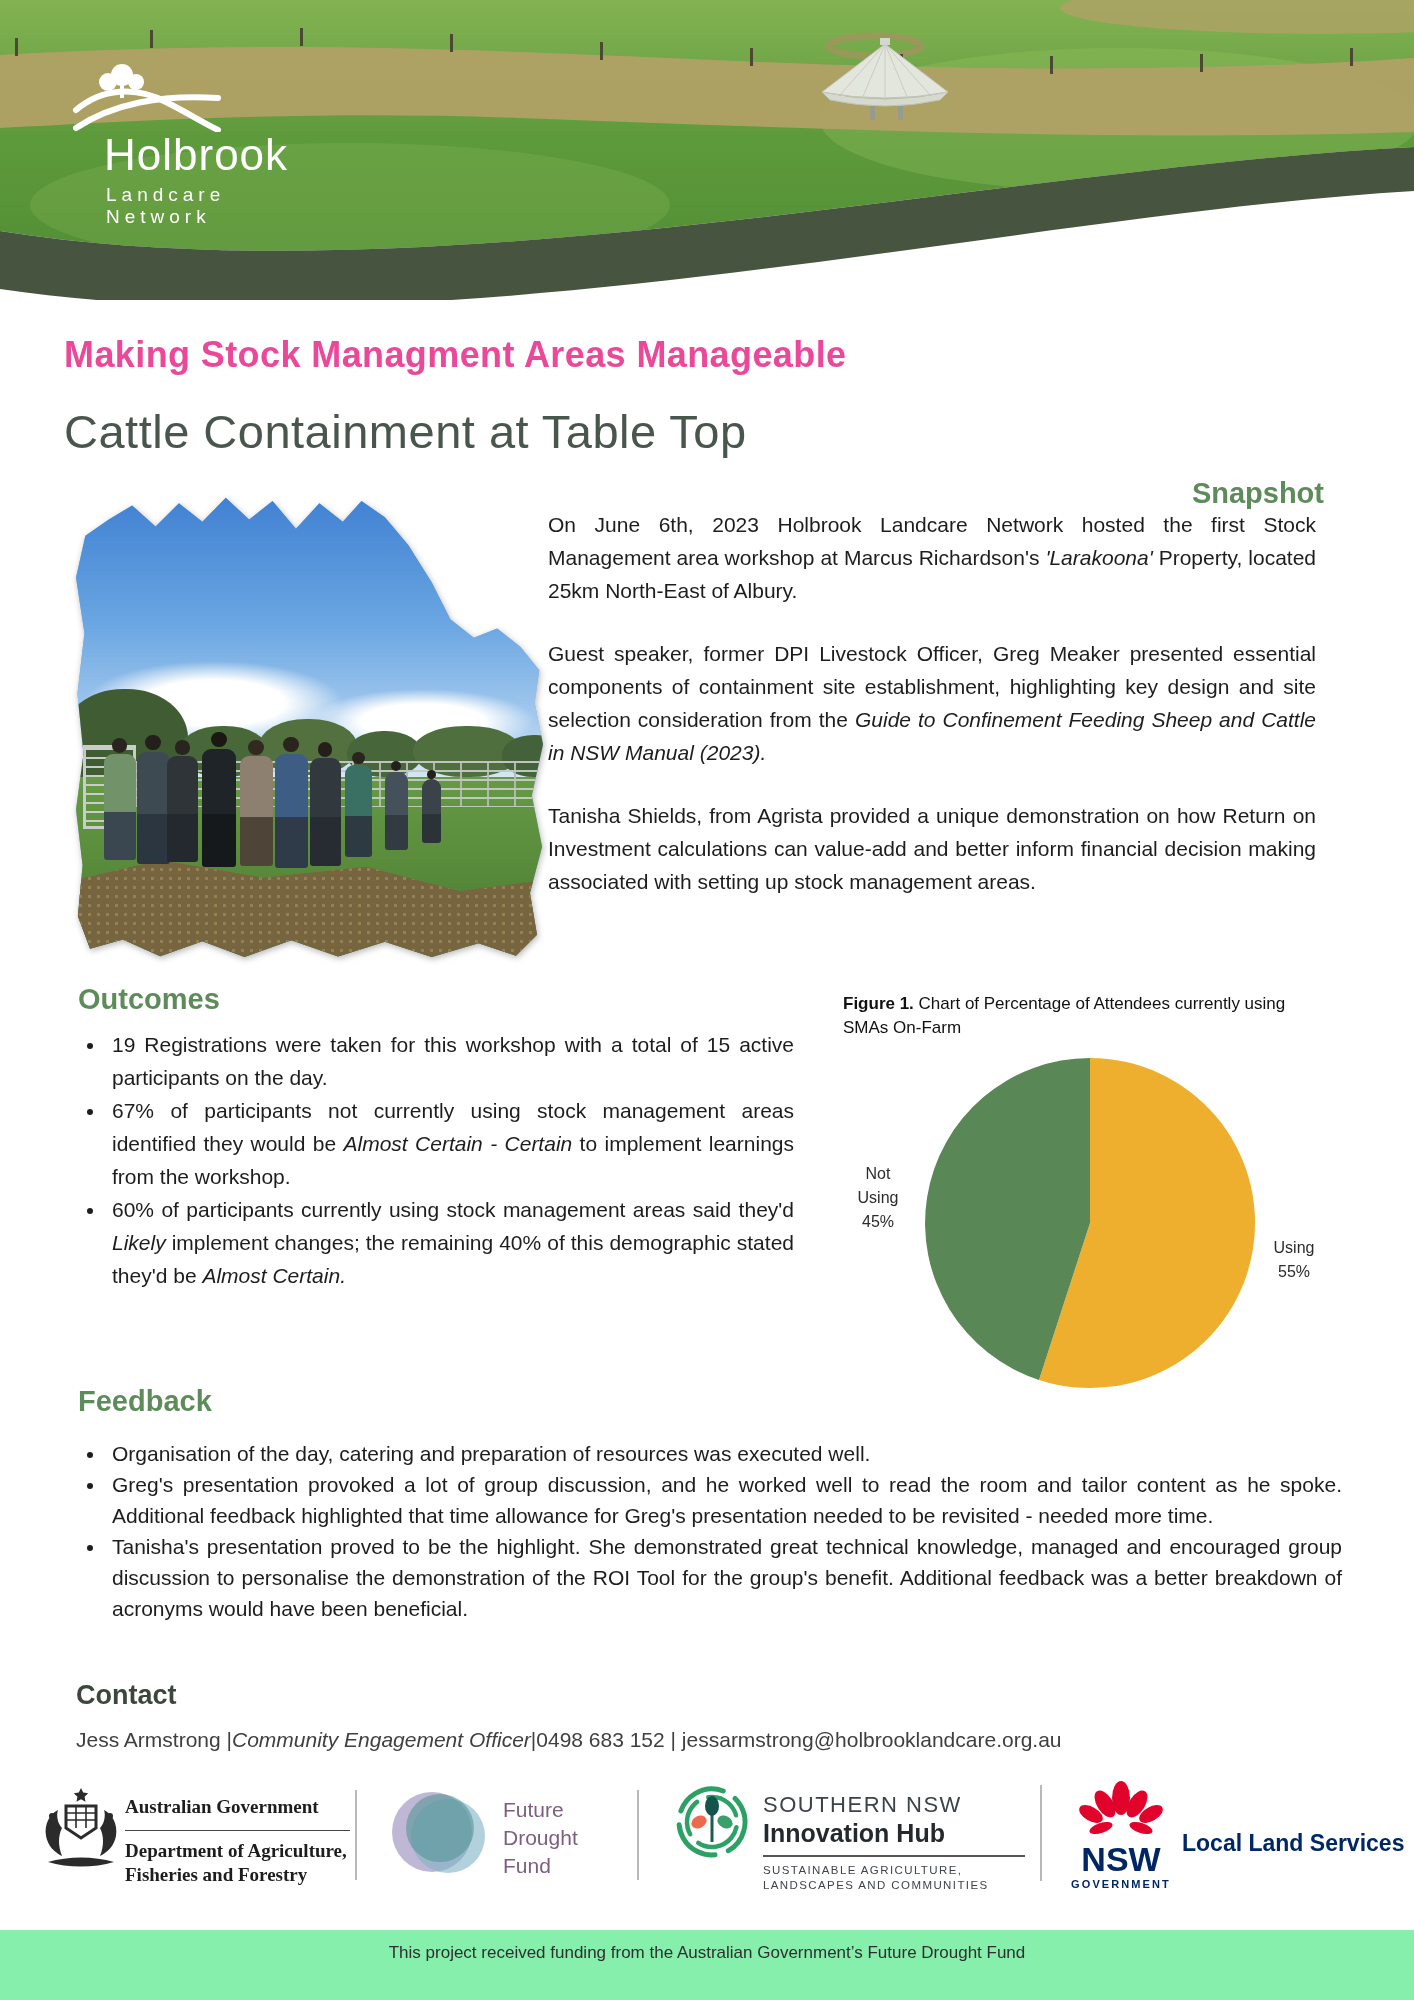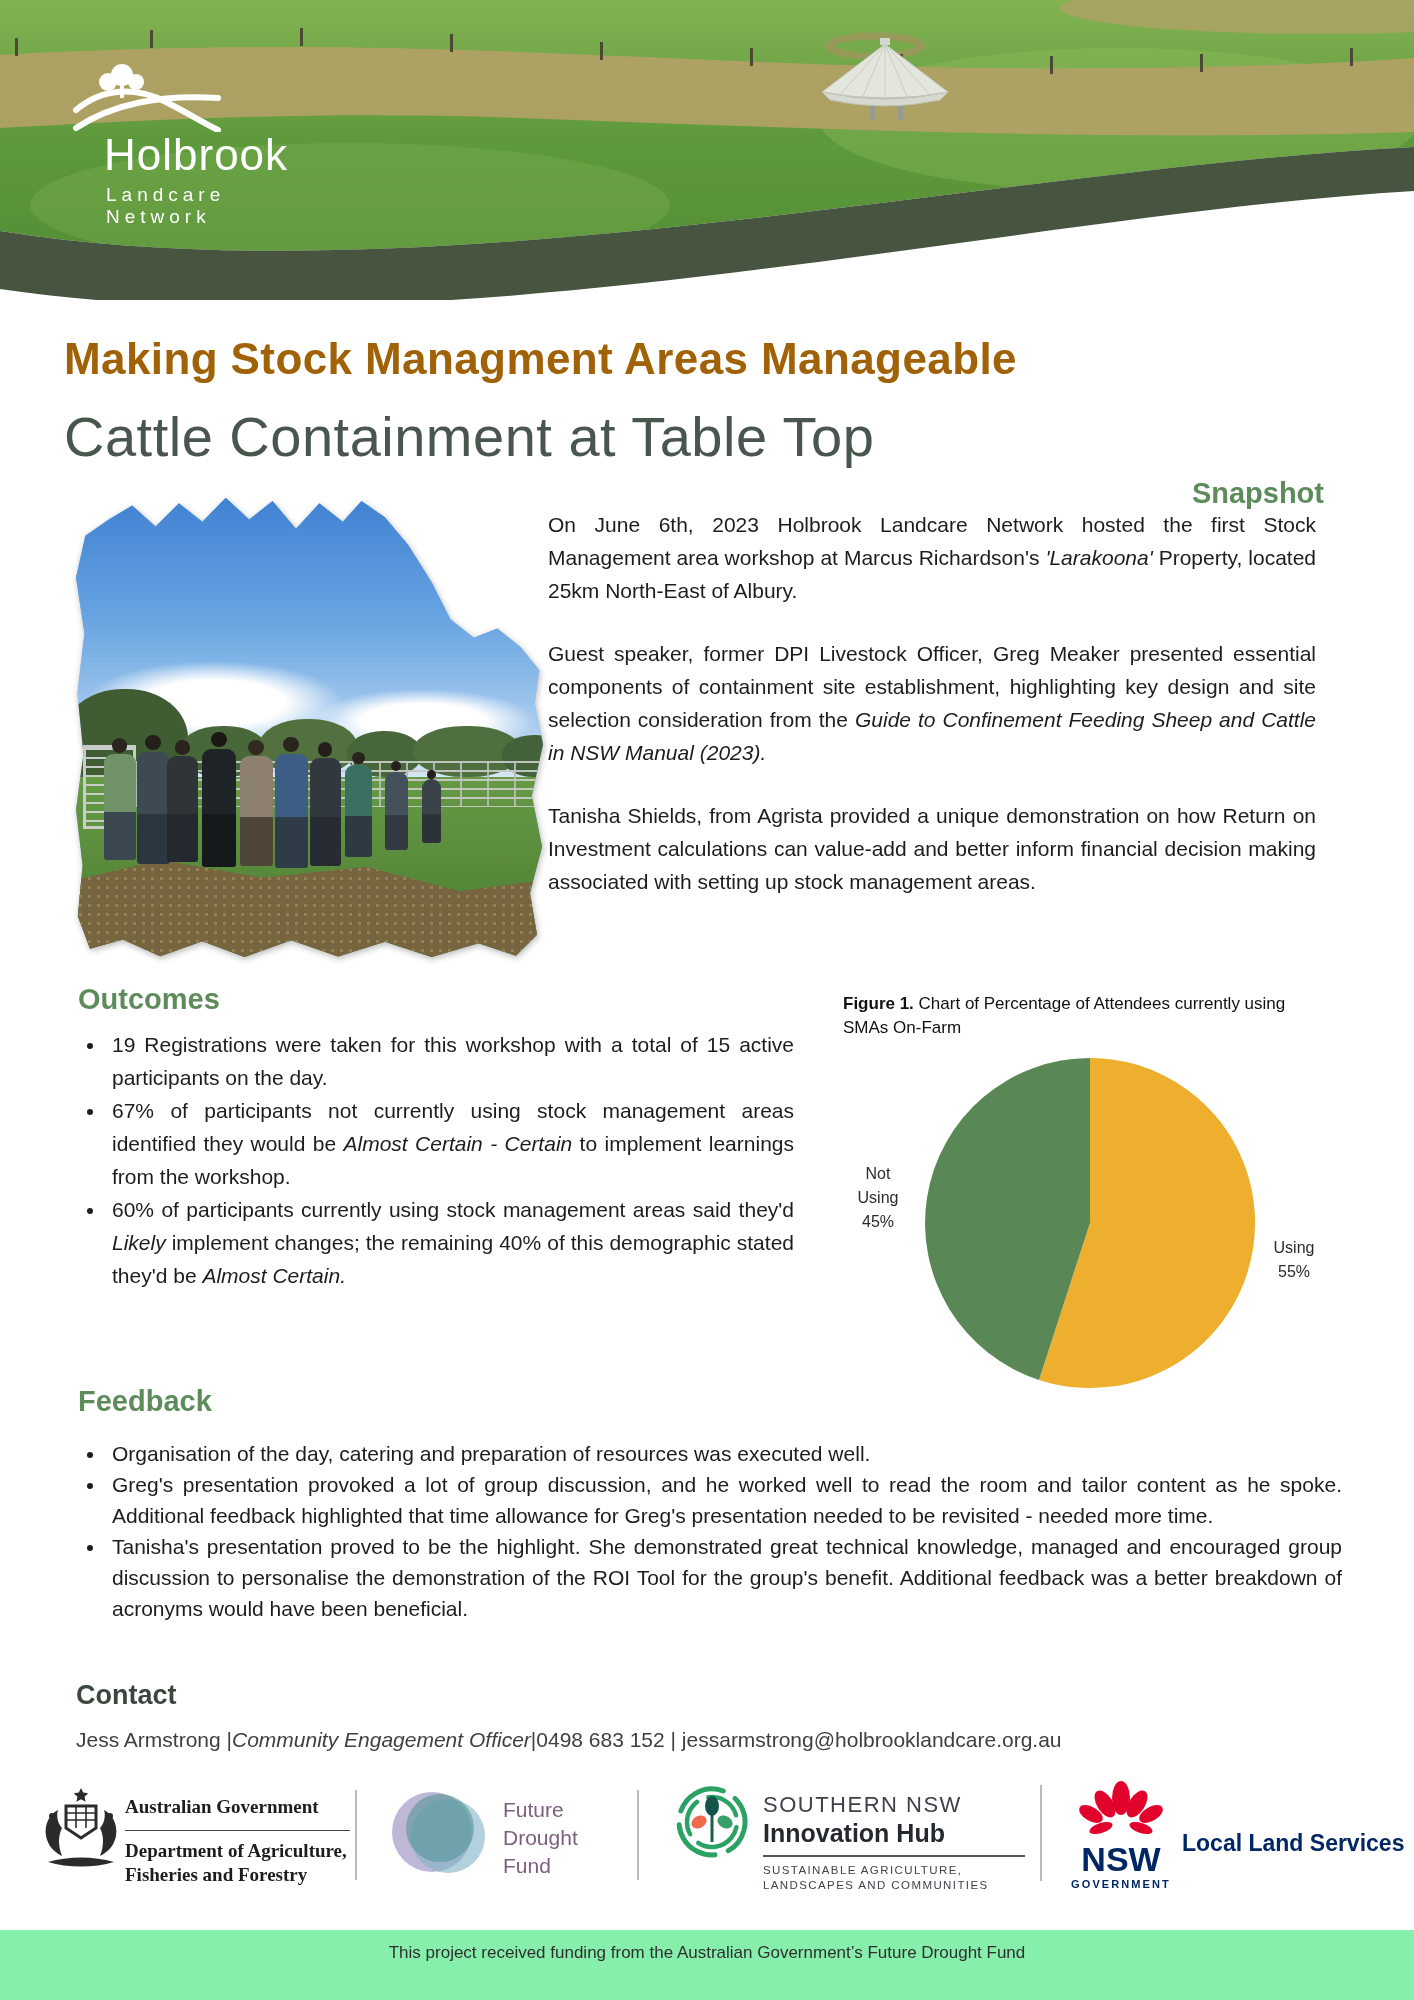--- a/index.html
+++ b/index.html
@@ -8,22 +8,22 @@
   .abs{position:absolute;}
 
   
   .header-svg{position:absolute;left:0;top:0;width:1414px;height:300px;display:block;}
   .brand{position:absolute;left:70px;top:60px;width:260px;color:#ffffff;}
   .brand-icon{display:block;margin-left:2px;}
   .brand-name{font-size:44px;font-weight:400;letter-spacing:1px;line-height:46px;margin-left:34px;}
   .brand-tagline{font-size:19px;font-weight:400;letter-spacing:5px;margin-left:36px;margin-top:6px;}
 
   
-  .doc-title{left:64px;top:334px;font-size:44px;font-weight:700;color:#a16207;letter-spacing:.4px;}
-  .doc-subtitle{left:64px;top:404px;font-size:56px;font-weight:300;color:#49564d;letter-spacing:.5px;}
+  .doc-title{left:64px;top:334px;font-size:36px;font-weight:700;color:#ec4899;letter-spacing:.4px;}
+  .doc-subtitle{left:64px;top:404px;font-size:47px;font-weight:300;color:#49564d;letter-spacing:.5px;}
 
   .section-heading{font-size:29px;font-weight:700;color:#5d8c5a;}
   .snapshot-heading{right:90px;top:477px;text-align:right;}
   .outcomes-heading{left:78px;top:983px;}
   .feedback-heading{left:78px;top:1385px;}
 
   
   .photo-wrap{left:76px;top:494px;width:468px;height:464px;filter:drop-shadow(1px 2px 3px rgba(0,0,0,.28));}
   .photo{position:absolute;inset:0;background:#7fb3e0;
     clip-path:polygon(2% 9%,0% 18%,1.8% 30%,.3% 43%,1.6% 56%,0% 68%,1.4% 80%,.4% 91%,3% 98%,

